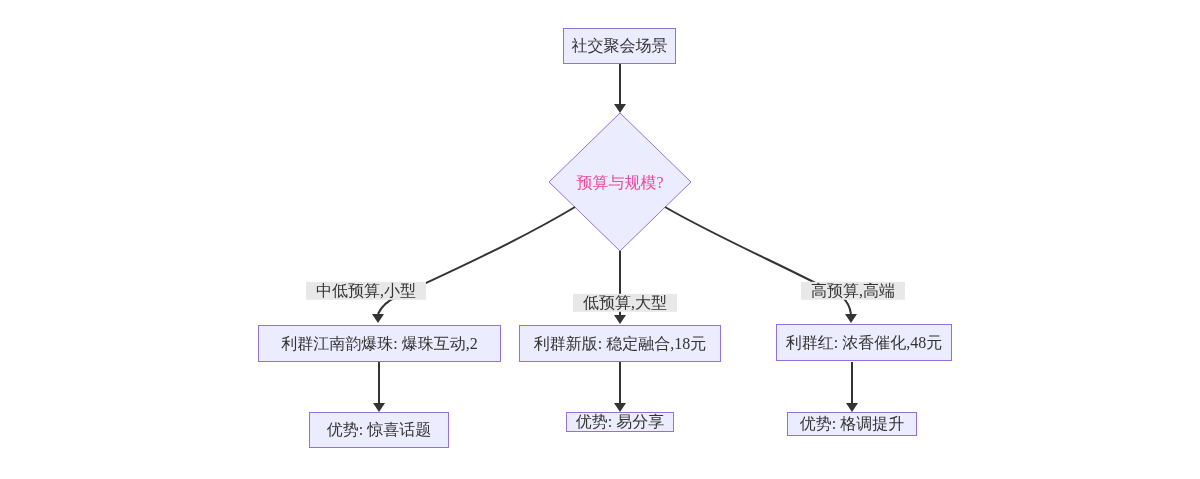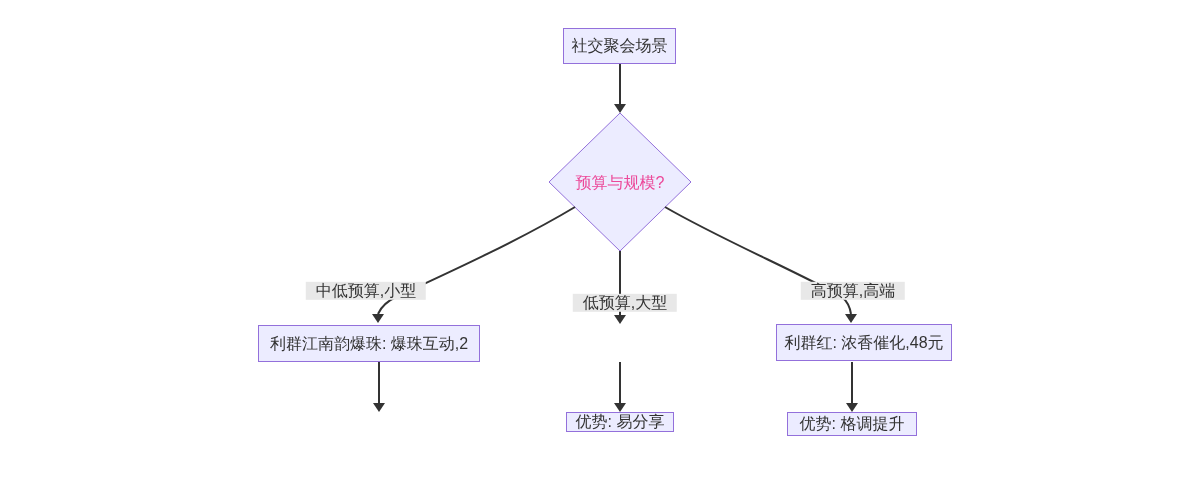--- a/index.html
+++ b/index.html
@@ -1,21 +1,21 @@
 <!DOCTYPE html>
 <html><head>
 <meta charset="utf-8">
 <style>
   html, body { margin: 0; padding: 0; background: #ffffff; }
   .canvas {
     position: relative;
     width: 1200px;
     height: 479px;
     background: #ffffff;
-    font-family: Liberation Sans, sans-serif;
+    font-family: Liberation Serif, serif;
     color: #333333;
     overflow: hidden;
   }
   .edge-layer {
     position: absolute;
     left: 0; top: 0;
     width: 1200px; height: 479px;
   }
   .edge-path {
     fill: none;
@@ -53,21 +53,21 @@
     transform: translate(-50%, -50%);
     background: #e8e8e8;
     font-size: 16px;
     line-height: 1.15;
     padding: 0 10px;
     white-space: nowrap;
     color: #333333;
   }
   
   #n-root { left: 563px; top: 28px;  width: 113px; height: 36px; }
-  #n-opt1 { left: 258px; top: 325px; width: 222px; height: 37px; }
+  #n-opt1 { left: 258px; top: 325px; width: 243px; height: 37px; }
   #n-opt2 { left: 519px; top: 325px; width: 202px; height: 37px; }
   #n-opt3 { left: 764px; top: 324px; width: 176px; height: 37px; margin-left: 12px; }
   #n-adv1 { left: 309px; top: 412px; width: 140px; height: 36px; }
   #n-adv2 { left: 566px; top: 412px; width: 108px; height: 20px; }
   #n-adv3 { left: 787px; top: 412px; width: 130px; height: 24px; }
   #d-label { left: 620px; top: 183px; }
   #l-left  { left: 366px; top: 291px; }
   #l-mid   { left: 625px; top: 303px; }
   #l-right { left: 853px; top: 291px; }
 </style>
@@ -100,22 +100,24 @@
 
     <path class="edge-path" d="M852 362 L852 403"></path>
     <polygon class="arrowhead" points="846,403 858,403 852,412"></polygon>
   </svg>
 
   <div class="node" id="n-root">社交聚会场景</div>
 
   <div class="diamond-label" id="d-label">预算与规模?</div>
 
   <div class="node" id="n-opt1">利群江南韵爆珠: 爆珠互动,2</div>
+  <div class="node" id="n-opt2">利群新版: 稳定融合,18元</div>
   <div class="node" id="n-opt3">利群红: 浓香催化,48元</div>
 
+  <div class="node" id="n-adv1">优势: 惊喜话题</div>
   <div class="node" id="n-adv2">优势: 易分享</div>
   <div class="node" id="n-adv3">优势: 格调提升</div>
 
   <div class="edge-label" id="l-left">中低预算,小型</div>
   <div class="edge-label" id="l-mid">低预算,大型</div>
   <div class="edge-label" id="l-right">高预算,高端</div>
 
 </div>
 
 </body></html>

